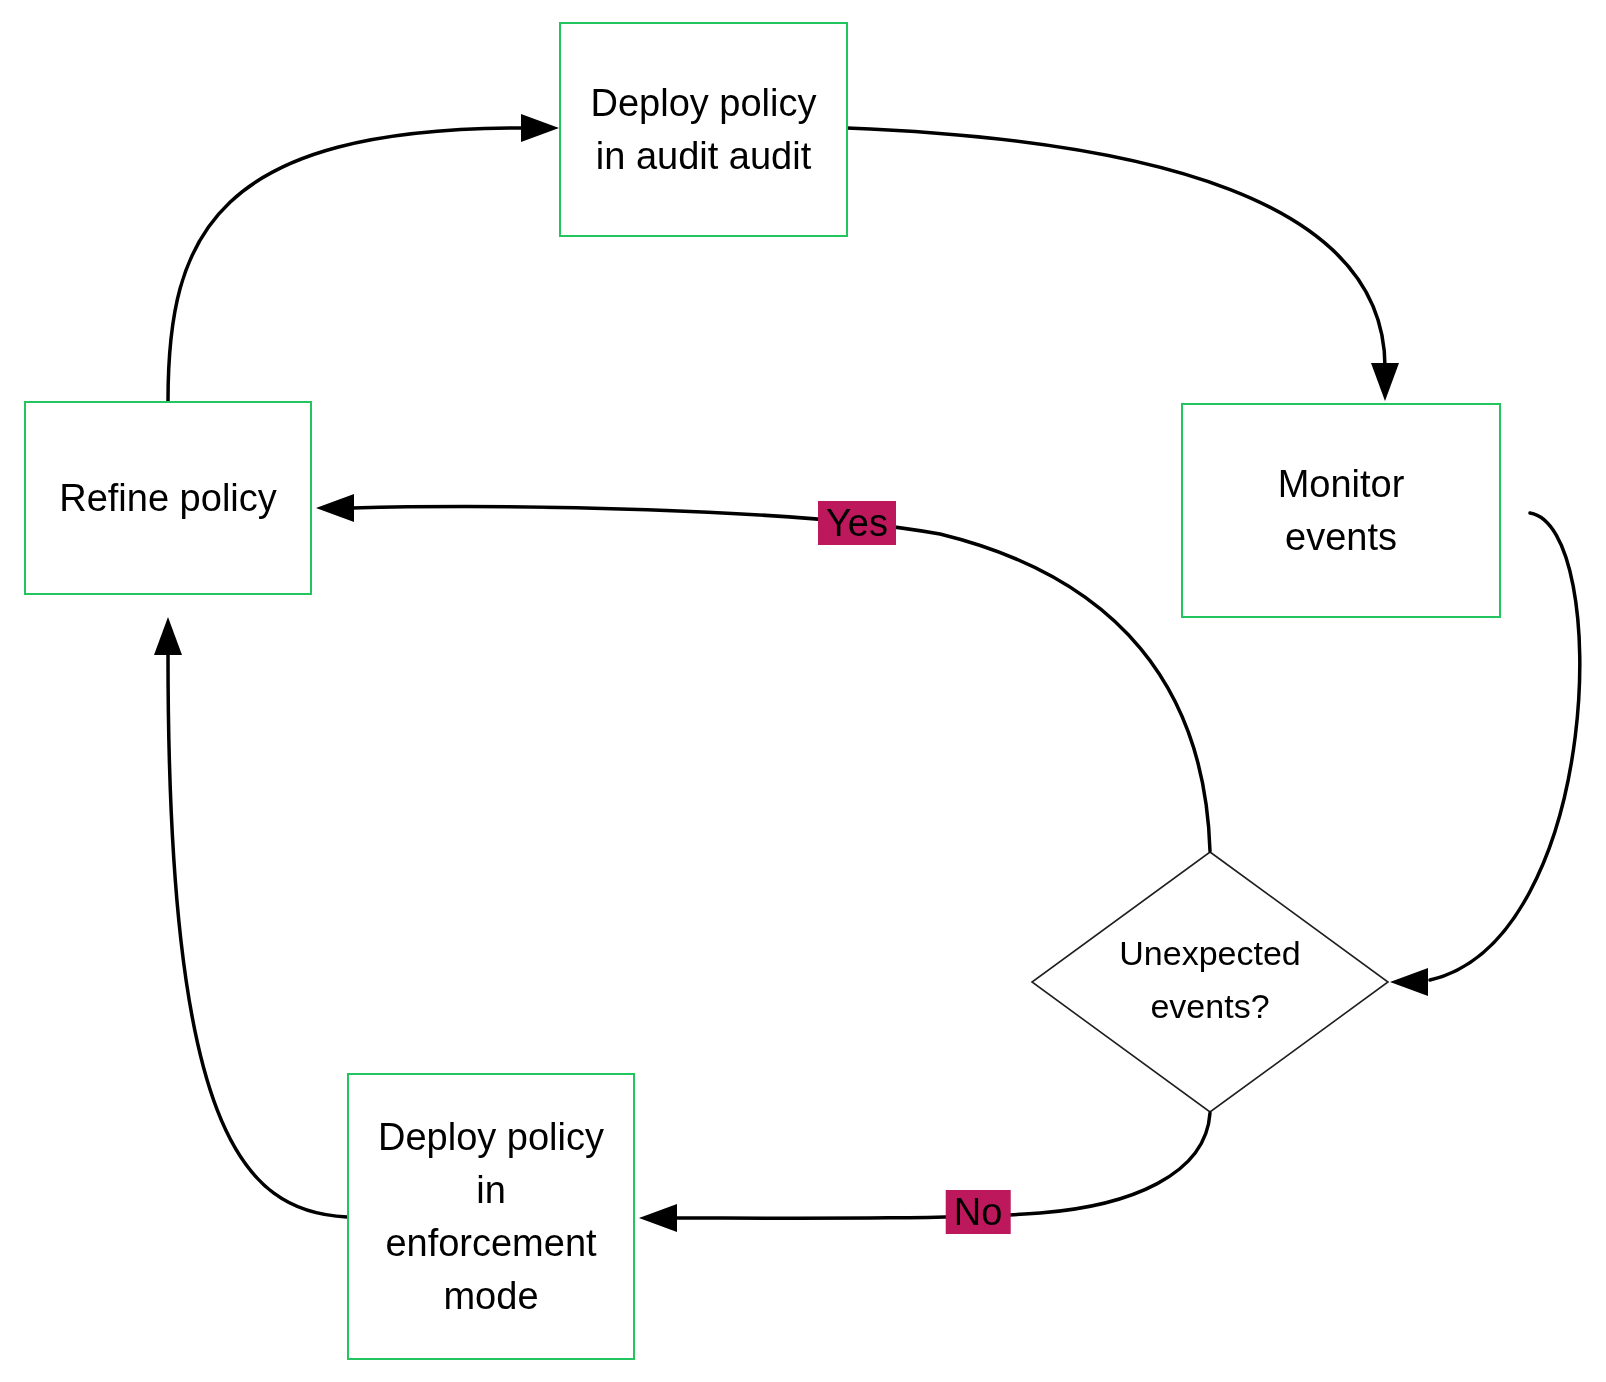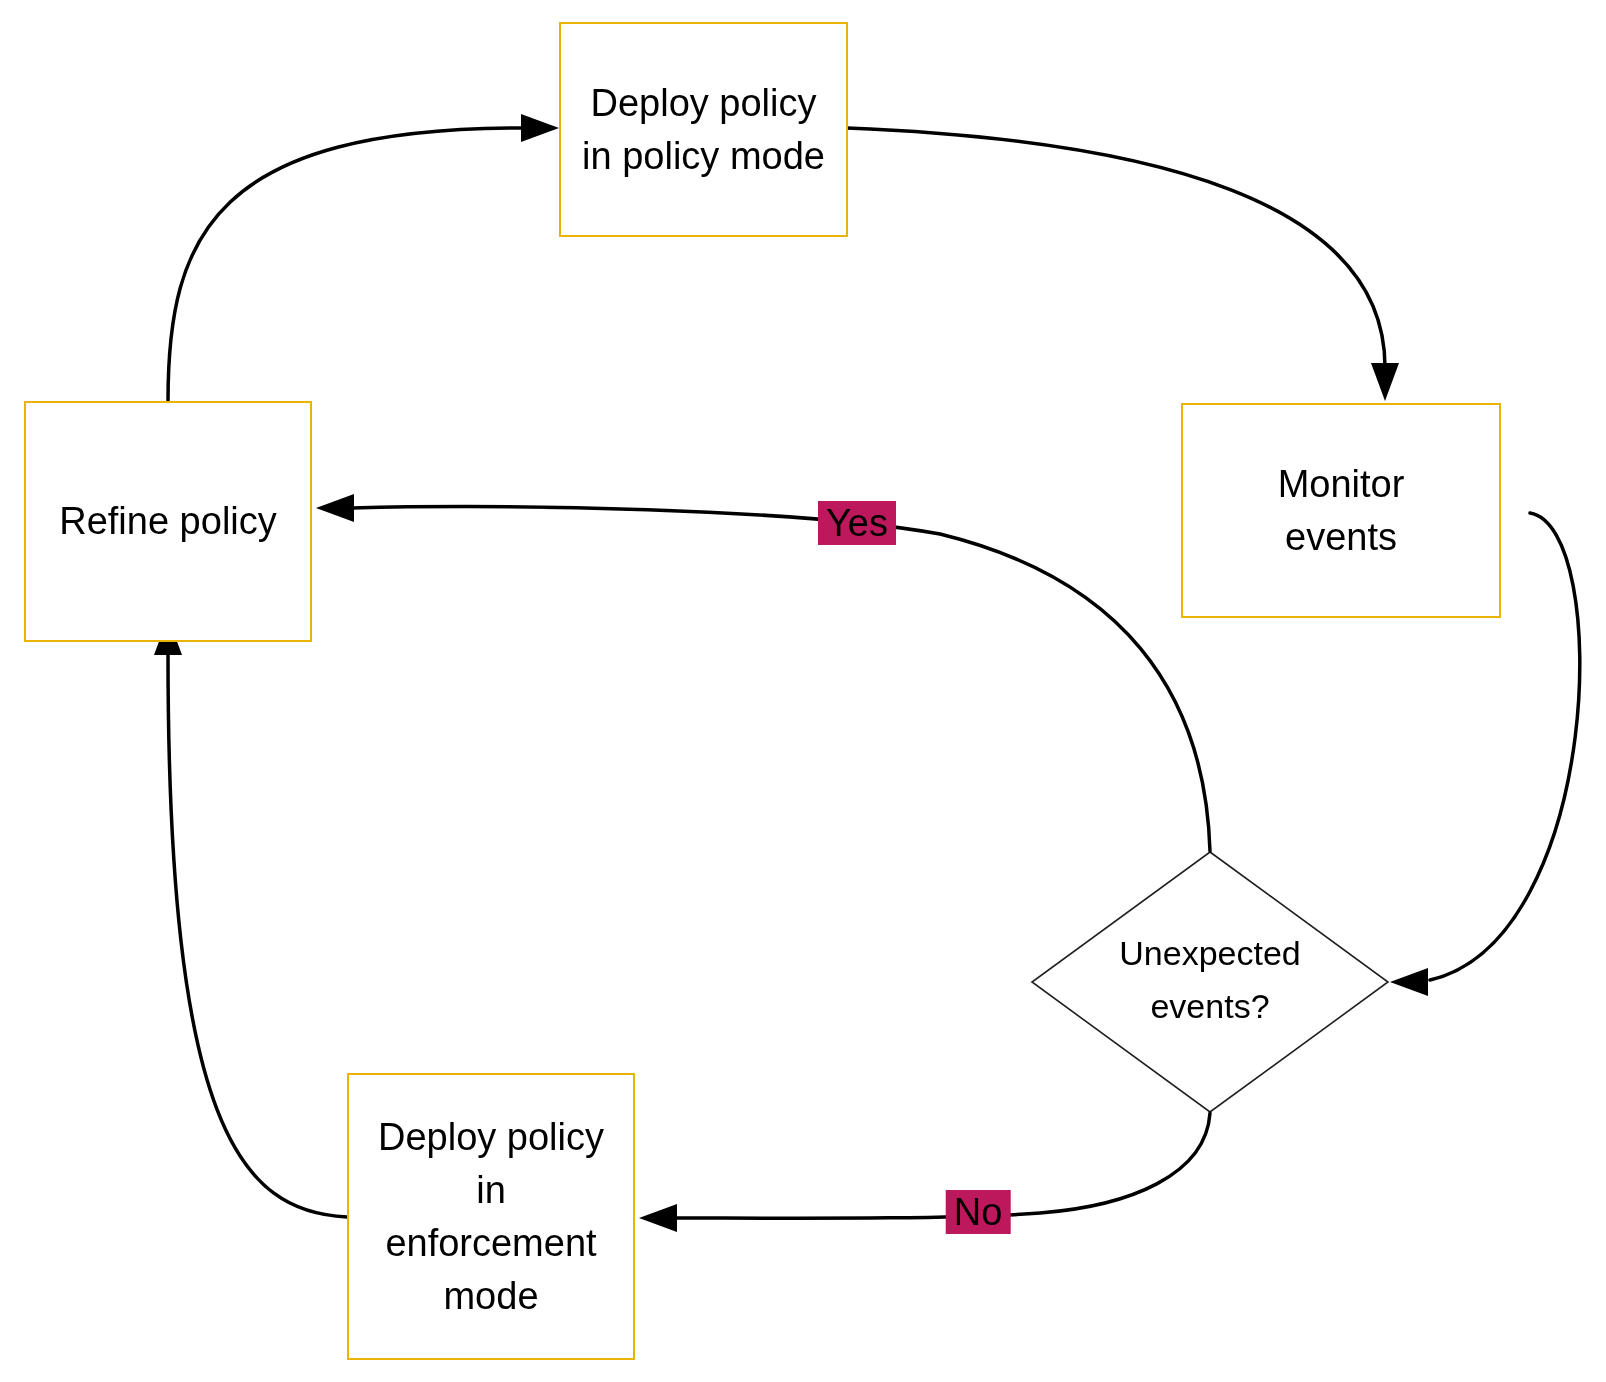--- a/index.html
+++ b/index.html
@@ -35,21 +35,21 @@
   }
   .diamond-shape {
     fill: #ffffff;
     stroke: #1f1f1f;
     stroke-width: 1.6;
   }
   .node.rect {
     position: absolute;
     box-sizing: border-box;
     background: #ffffff;
-    border: 2px solid #eab308;
+    border: 2px solid #22c55e;
     display: flex;
     align-items: center;
     justify-content: center;
   }
   .node-text {
     text-align: center;
     font-size: 38px;
     line-height: 53px;
     color: #000000;
   }
@@ -101,21 +101,21 @@
     <path class="edge-line" d="M 1210 1113 C 1206 1175 1130 1206 1040 1213 C 950 1220 760 1218 675 1218"></path>
     <polygon class="arrowhead" points="639,1218 677,1204 677,1232"></polygon>
 
     <path class="edge-line" d="M 347 1217 C 240 1212 168 1125 168 655"></path>
     <polygon class="arrowhead" points="168,617 154,655 182,655"></polygon>
   </svg>
 
   <div class="node rect" style="left:559px; top:22px; width:289px; height:215px;">
     <div class="node-text">
       <span class="ln">Deploy policy</span>
-      <span class="ln">in policy mode</span>
+      <span class="ln">in audit audit</span>
     </div>
   </div>
 
   <div class="node rect" style="left:1181px; top:403px; width:320px; height:215px;align-items:center;">
     <div class="node-text">
       <span class="ln">Monitor</span>
       <span class="ln">events</span>
     </div>
   </div>
 
@@ -126,21 +126,21 @@
 
   <div class="node rect" style="left:347px; top:1073px; width:288px; height:287px;">
     <div class="node-text">
       <span class="ln">Deploy policy</span>
       <span class="ln">in</span>
       <span class="ln">enforcement</span>
       <span class="ln">mode</span>
     </div>
   </div>
 
-  <div class="node rect" style="left:24px; top:401px; width:288px; height:241px;">
+  <div class="node rect" style="left:24px; top:401px; width:288px; height:194px;">
     <div class="node-text">
       <span class="ln">Refine policy</span>
     </div>
   </div>
 
   <div class="edge-label" style="left:857px; top:523px;">Yes</div>
   <div class="edge-label" style="left:948px; top:1212px;margin-left:30px;">No</div>
 
 </div>
 

